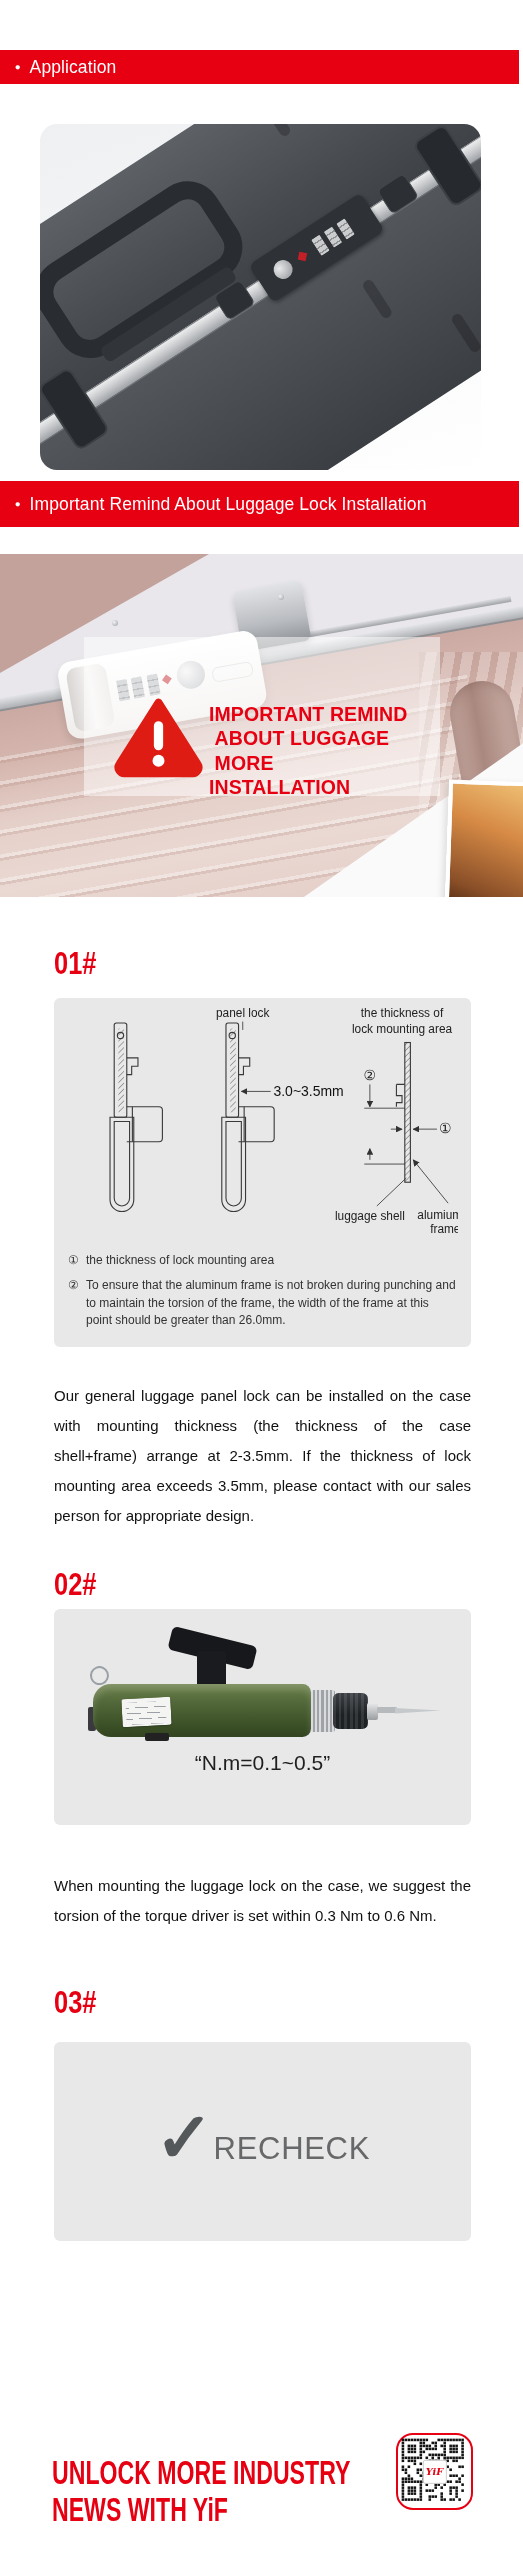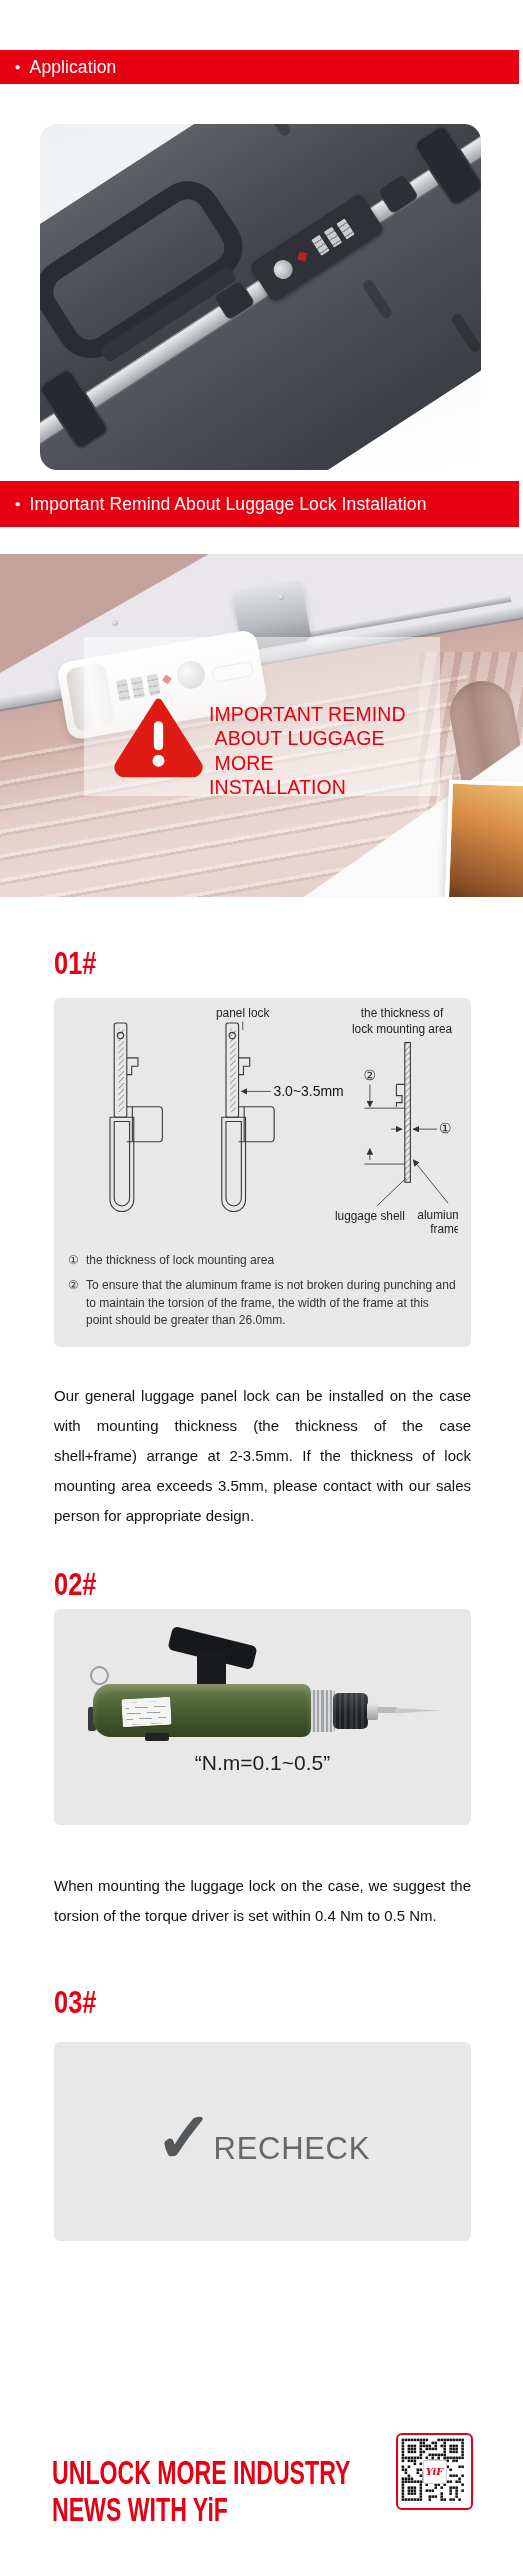--- a/index.html
+++ b/index.html
@@ -78,21 +78,21 @@
            transform:rotate(-10deg);transform-origin:0 0;
            background:linear-gradient(90deg,#c5a79f,#a9887f 40%,#caaea6);box-shadow:inset 0 0 12.6px rgba(90,55,45,.35);}
   .h2-floor{position:absolute;left:0;top:0;width:524px;height:343px;background:#fbfafa;
            clip-path:polygon(100% 55%,100% 100%,58% 100%);}
   .h2-card{position:absolute;left:447px;top:227px;width:84px;height:117px;transform:rotate(2deg);
            border-left:4.2px solid #fff;border-top:4.2px solid #fff;box-shadow:-2.8px 2.8px 7px rgba(0,0,0,.12);
            background:linear-gradient(200deg,#f0c277,#d68a45 40%,#8a4f28 85%,#5d3317);}
   .h2-overlay{position:absolute;left:84px;top:83px;width:356px;height:159px;background:rgba(255,255,255,.52);}
   .h2-tri{position:absolute;left:109px;top:142px;width:99px;height:84px;}
   .h2-warntext{position:absolute;left:209px;top:148px;width:234px;color:#e60012;
-           font-size:19.5px;font-weight:normal;line-height:24.4px;letter-spacing:0.1px;}
+           font-size:19.5px;font-weight:bold;line-height:24.4px;letter-spacing:0.1px;}
   .h2-warntext .indent{padding-left:5.6px;}
 
   
   .step-heading{position:absolute;left:54px;margin:0;color:#e60012;font-size:31px;font-weight:bold;
            line-height:32px;transform:scaleX(.82);transform-origin:0 50%;letter-spacing:0;}
   .h01{top:948px;} .h02{top:1569px;} .h03{top:1987px;}
 
   
   .panel{position:absolute;left:54px;width:417px;background:#e8e8e8;box-sizing:border-box;border-radius:6px;}
   .panel1{top:998px;height:349px;padding:4.2px 14px 0 14px;}
@@ -143,21 +143,21 @@
   
   .recheck-row{display:flex;align-items:flex-end;justify-content:center;transform:translateY(-4.2px);}
   .check{font-size:70px;font-weight:bold;color:#55585b;line-height:64px;}
   .recheck-label{font-size:31px;font-weight:normal;color:#66686a;letter-spacing:0.7px;line-height:31px;
            padding-bottom:5.6px;}
 
   
   .foot-text{position:absolute;left:52px;top:2454px;color:#e60012;font-size:34px;font-weight:bold;
            line-height:37px;transform:scaleX(.68);transform-origin:0 0;white-space:nowrap;}
   .qr{position:absolute;left:396px;top:2433px;width:77px;height:77px;box-sizing:border-box;
-      border:2.8px solid #e60012;border-radius:6px;background:#fff;}
+      border:2.8px solid #e60012;border-radius:17px;background:#fff;}
   .qr svg{position:absolute;left:1.4px;top:1.4px;}
   .qr-logo{position:absolute;left:50%;top:50%;transform:translate(-50%,-50%);width:22.3px;height:22.3px;
       background:#fff;border:0.7px solid #cfcfcf;border-radius:2.1px;display:flex;align-items:center;justify-content:center;
       font-family:"DejaVu Serif",serif;font-style:italic;font-weight:bold;font-size:9.8px;color:#e60012;}
 </style>
 </head>
 <body>
 
 <div class="page">
 
@@ -322,21 +322,21 @@
     <div class="sd-label"></div>
     <div class="sd-button"></div>
     <div class="sd-collar"></div>
     <div class="sd-chuck"></div>
     <div class="sd-nose"></div>
     <div class="sd-shaft"></div>
     <div class="sd-tip"></div>
     <div class="torque-caption">“N.m=0.1~0.5”</div>
   </section>
 
-  <p class="body-para p2">When mounting the luggage lock on the case, we suggest the torsion of the torque driver is set within 0.4 Nm to 0.5 Nm.</p>
+  <p class="body-para p2">When mounting the luggage lock on the case, we suggest the torsion of the torque driver is set within 0.3 Nm to 0.6 Nm.</p>
 
   <h2 class="step-heading h03">03#</h2>
 
   <section class="panel panel3">
     <div class="recheck-row">
       <span class="check">✓</span>
       <span class="recheck-label">RECHECK</span>
     </div>
   </section>
 

